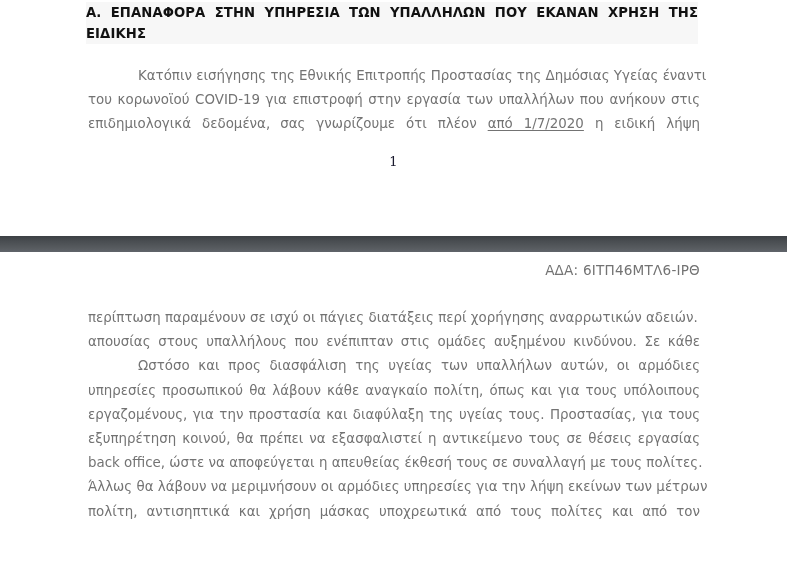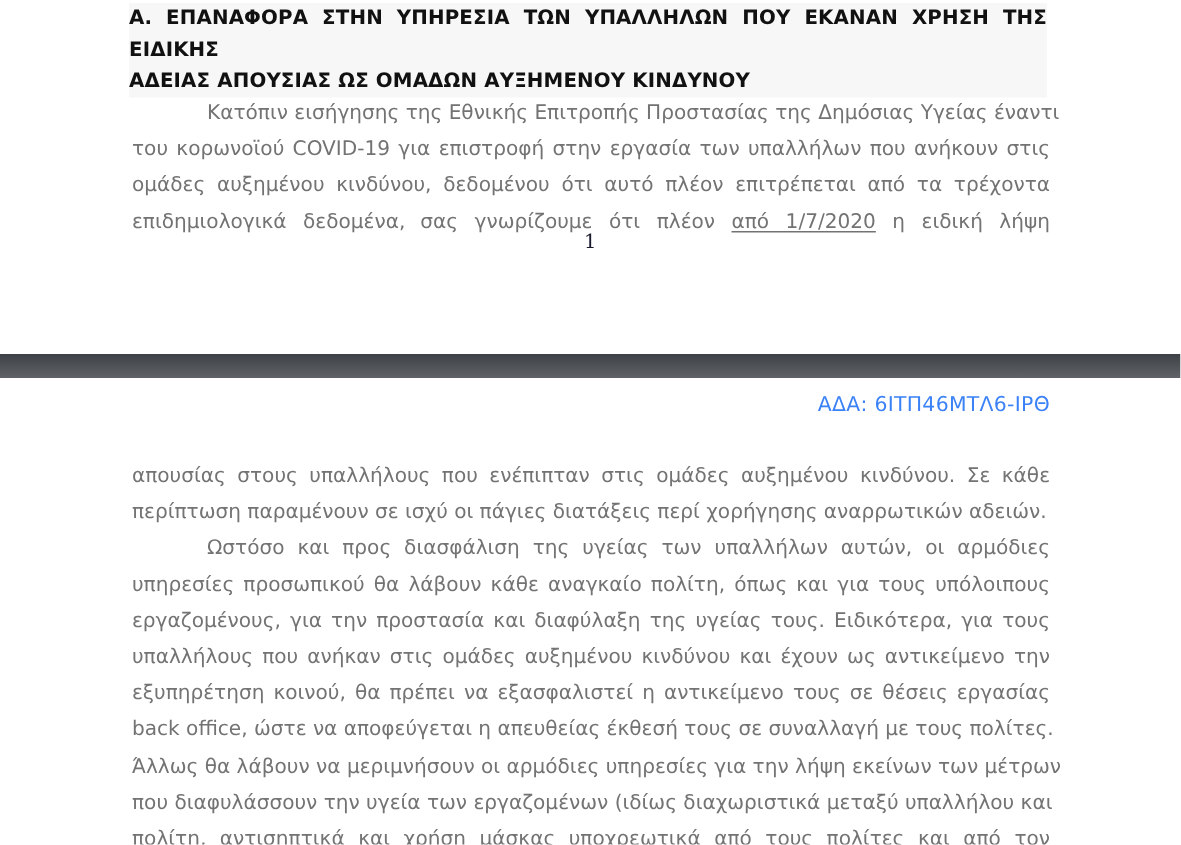--- a/index.html
+++ b/index.html
@@ -126,65 +126,61 @@
   
   .ada-line {
     position: absolute;
     left: 88px;
     top: 262px;
     width: 612px;
     text-align: right;
     font-family: "DejaVu Sans", sans-serif;
     font-size: 13.6px;
     letter-spacing: 0.2px;
-    color: #3b82f6;
+    color: #737373;
   }
 
   .p2 {
     left: 88px;
     top: 306px;
     width: 612px;
   }
 </style>
 </head>
 <body>
 
 <div class="doc-viewer">
 
   <div class="page page-one">
 
     <div class="heading">
       <span class="hl hl-1">Α. ΕΠΑΝΑΦΟΡΑ ΣΤΗΝ ΥΠΗΡΕΣΙΑ ΤΩΝ ΥΠΑΛΛΗΛΩΝ ΠΟΥ ΕΚΑΝΑΝ ΧΡΗΣΗ ΤΗΣ ΕΙΔΙΚΗΣ</span>
-      <span class="hl">ΑΔΕΙΑΣ ΑΠΟΥΣΙΑΣ ΩΣ ΟΜΑΔΩΝ ΑΥΞΗΜΕΝΟΥ ΚΙΝΔΥΝΟΥ</span>
     </div>
 
     <div class="body-text p1">
       <span class="para-line"><span class="indent"></span><span>Κατόπιν εισήγησης της Εθνικής Επιτροπής Προστασίας της Δημόσιας Υγείας έναντι</span></span>
       <span class="para-line">του κορωνοϊού COVID-19 για επιστροφή στην εργασία των υπαλλήλων που ανήκουν στις</span>
-      <span class="para-line">ομάδες αυξημένου κινδύνου, δεδομένου ότι αυτό πλέον επιτρέπεται από τα τρέχοντα</span>
       <span class="para-line"><span>επιδημιολογικά δεδομένα,</span><span class="gap"></span><span>σας γνωρίζουμε ότι πλέον</span> <span class="underline">από 1/7/2020</span> <span>η ειδική λήψη</span></span>
     </div>
 
     <div class="page-number">1</div>
   </div>
 
   <div class="page-separator"></div>
 
   <div class="page page-two"></div>
 
   <div class="ada-line">ΑΔΑ: 6ΙΤΠ46ΜΤΛ6-ΙΡΘ</div>
 
   <div class="body-text p2">
+    <span class="para-line loose">περίπτωση παραμένουν σε ισχύ οι πάγιες διατάξεις περί χορήγησης αναρρωτικών αδειών.</span>
     <span class="para-line">απουσίας στους υπαλλήλους που ενέπιπταν στις ομάδες αυξημένου κινδύνου. Σε κάθε</span>
-    <span class="para-line loose">περίπτωση παραμένουν σε ισχύ οι πάγιες διατάξεις περί χορήγησης αναρρωτικών αδειών.</span>
     <span class="para-line"><span class="indent"></span><span>Ωστόσο και προς διασφάλιση της υγείας των υπαλλήλων αυτών, οι αρμόδιες</span></span>
     <span class="para-line">υπηρεσίες προσωπικού θα λάβουν κάθε αναγκαίο πολίτη, όπως και για τους υπόλοιπους</span>
-    <span class="para-line">εργαζομένους, για την προστασία και διαφύλαξη της υγείας τους. Ειδικότερα, για τους</span>
-    <span class="para-line">υπαλλήλους που ανήκαν στις ομάδες αυξημένου κινδύνου και έχουν ως αντικείμενο την</span>
+    <span class="para-line">εργαζομένους, για την προστασία και διαφύλαξη της υγείας τους. Προστασίας, για τους</span>
     <span class="para-line">εξυπηρέτηση κοινού, θα πρέπει να εξασφαλιστεί η αντικείμενο τους σε θέσεις εργασίας</span>
     <span class="para-line loose">back office, ώστε να αποφεύγεται η απευθείας έκθεσή τους σε συναλλαγή με τους πολίτες.</span>
     <span class="para-line loose">Άλλως θα λάβουν να μεριμνήσουν οι αρμόδιες υπηρεσίες για την  λήψη εκείνων των μέτρων</span>
-    <span class="para-line loose">που διαφυλάσσουν την υγεία των εργαζομένων (ιδίως διαχωριστικά μεταξύ υπαλλήλου και</span>
     <span class="para-line">πολίτη, αντισηπτικά και χρήση μάσκας υποχρεωτικά από τους πολίτες και από τον</span>
 
   </div>
 
 </div>
 
 </body></html>

